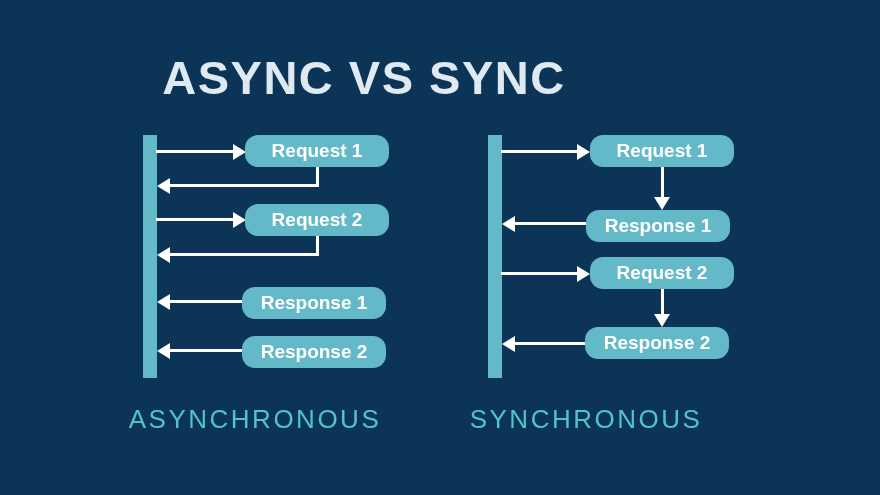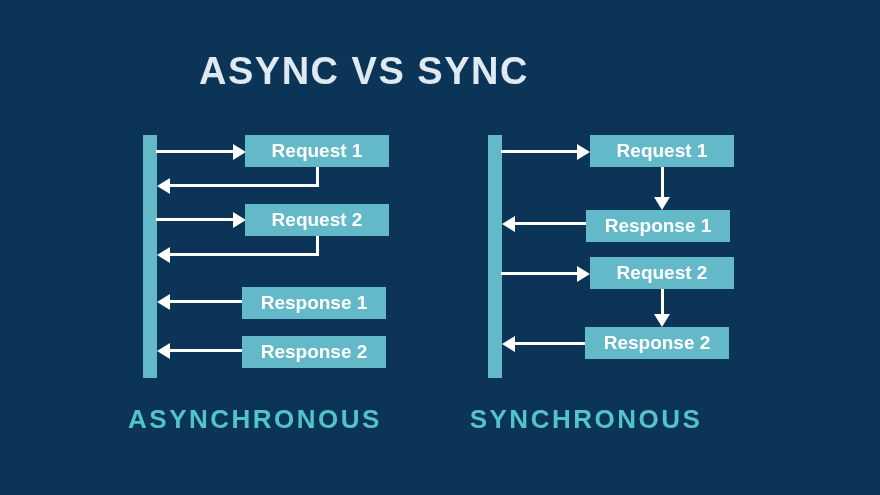--- a/index.html
+++ b/index.html
@@ -9,53 +9,53 @@
     height: 495px;
     background: #0b3457;
     overflow: hidden;
     font-family: "Liberation Sans", sans-serif;
   }
   .title {
     position: absolute;
     top: 50px; left: 0;
     width: 728px;
     text-align: center;
-    font-size: 38px;
+    font-size: 47px;
     font-weight: bold;
     letter-spacing: 1.5px;
     color: #dfe9f2;
   }
   .bar {
     position: absolute;
     width: 14px; height: 243px; top: 135px;
     background: #64b9c8;
   }
   .node {
     position: absolute;
     width: 144px; height: 32px;
     background: #64b9c8;
     color: #ffffff;
     display: flex; align-items: center; justify-content: center;
-    font-size: 19px; font-weight: bold;
+    font-size: 19px; font-weight: bold; border-radius: 13px;
   }
   .hline { position: absolute; height: 3px; background: #ffffff; }
   .vline { position: absolute; width: 3px; background: #ffffff; }
   .tri { position: absolute; width: 0; height: 0; }
   .tri-right { border-top: 8px solid transparent; border-bottom: 8px solid transparent; border-left: 13px solid #ffffff; }
   .tri-left  { border-top: 8px solid transparent; border-bottom: 8px solid transparent; border-right: 13px solid #ffffff; }
   .tri-down  { border-left: 8px solid transparent; border-right: 8px solid transparent; border-top: 13px solid #ffffff; }
   .caption {
     position: absolute;
     top: 404px;
     width: 300px;
     text-align: center;
     font-size: 26px;
     letter-spacing: 2.5px;
     color: #52c3c9;
-    font-weight: bold;
+    font-weight: normal;
   }
 </style>
 </head>
 <body>
 
 <div class="stage">
 
   <div class="title">ASYNC VS SYNC</div>
 
   <div>

